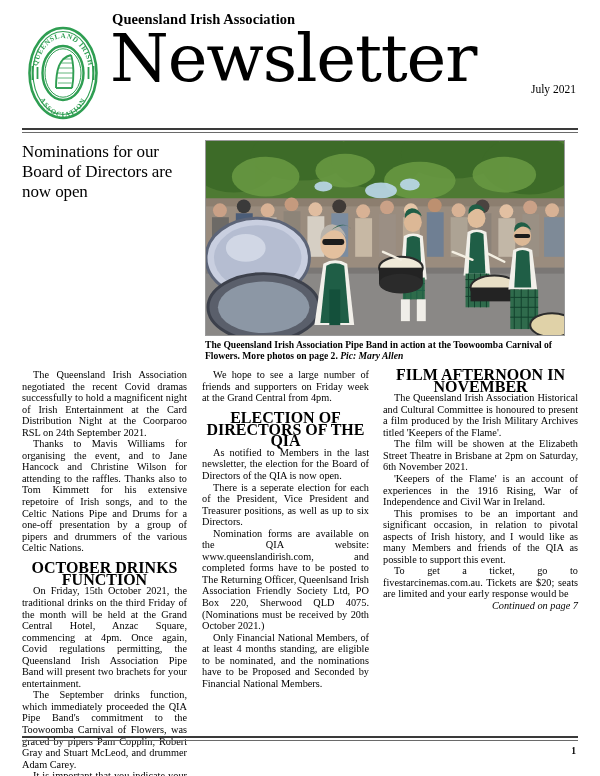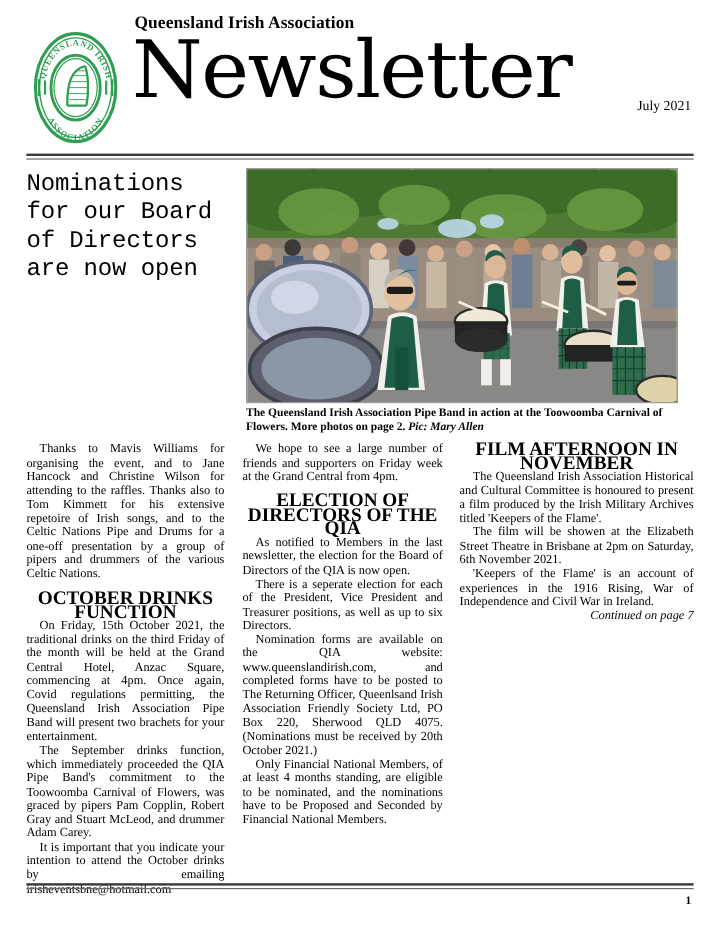--- a/index.html
+++ b/index.html
@@ -91,22 +91,22 @@
 
   
   .content {
     position: relative;
     padding: 7px 22px 0 22px;
     box-sizing: border-box;
   }
 
   
   .headline {
-    font-family: Liberation Mono, monospace;
-    font-size: 20px;
+    font-family: Liberation Serif, serif;
+    font-size: 17px;
     line-height: 1.19;
     font-weight: 400;
     margin: 2px 0 7px 0;
     letter-spacing: -0.1px;
   }
 
   
   p.body {
     font-size: 10.3px;
     line-height: 11.55px;
@@ -426,20 +426,21 @@
             <span class="credit">Pic: Mary Allen</span>
           </div>
         </div>
       </div>
 
     </div>
 
     <div class="lower-region">
 
       <div class="lr-c1">
+        <p class="body">The Queensland Irish Association negotiated the recent Covid dramas successfully to hold a magnificent night of Irish Entertainment at the Card Distribution Night at the Coorparoo RSL on 24th September 2021.</p>
         <p class="body">Thanks to Mavis Williams for organising the event, and to Jane Hancock and Christine Wilson for attending to the raffles. Thanks also to Tom Kimmett for his extensive repetoire of Irish songs, and to the Celtic Nations Pipe and Drums for a one-off presentation by a group of pipers and drummers of the various Celtic Nations.</p>
         <h3 class="subhead">OCTOBER DRINKS FUNCTION</h3>
         <p class="body">On Friday, 15th October 2021, the traditional drinks on the third Friday of the month will be held at the Grand Central Hotel, Anzac Square, commencing at 4pm. Once again, Covid regulations permitting, the Queensland Irish Association Pipe Band will present two brachets for your entertainment.</p>
         <p class="body">The September drinks function, which immediately proceeded the QIA Pipe Band's commitment to the Toowoomba Carnival of Flowers, was graced by pipers Pam Copplin, Robert Gray and Stuart McLeod, and drummer Adam Carey.</p>
         <p class="body">It is important that you indicate your intention to attend the October drinks by emailing irisheventsbne@hotmail.com</p>
       </div>
 
       <div class="lr-c2">
         <p class="body">We hope to see a large number of friends and supporters on Friday week at the Grand Central from 4pm.</p>
         <h3 class="subhead">ELECTION OF DIRECTORS OF THE QIA</h3>
@@ -447,20 +448,22 @@
         <p class="body">There is a seperate election for each of the President, Vice President and Treasurer positions, as well as up to six Directors.</p>
         <p class="body">Nomination forms are available on the QIA website: www.queenslandirish.com, and completed forms have to be posted to The Returning Officer, Queenlsand Irish Association Friendly Society Ltd, PO Box 220, Sherwood QLD 4075. (Nominations must be received by 20th October 2021.)</p>
         <p class="body">Only Financial National Members, of at least 4 months standing, are eligible to be nominated, and the nominations have to be Proposed and Seconded by Financial National Members.</p>
       </div>
 
       <div class="lr-c3">
         <h3 class="subhead" style="margin-top:0">FILM AFTERNOON IN NOVEMBER</h3>
         <p class="body">The Queensland Irish Association Historical and Cultural Committee is honoured to present a film produced by the Irish Military Archives titled 'Keepers of the Flame'.</p>
         <p class="body">The film will be showen at the Elizabeth Street Theatre in Brisbane at 2pm on Saturday, 6th November 2021.</p>
         <p class="body">'Keepers of the Flame' is an account of experiences in the 1916 Rising, War of Independence and Civil War in Ireland.</p>
+        <p class="body">This promises to be an important and significant occasion, in relation to pivotal aspects of Irish history, and I would like as many Members and friends of the QIA as possible to support this event.</p>
+        <p class="body">To get a ticket, go to fivestarcinemas.com.au. Tickets are $20; seats are limited and your early response would be</p>
         <p class="continued">Continued on page 7</p>
       </div>
 
     </div>
   </div>
 
   <div class="footer">
     <div class="rule-double"></div>
     <div class="page-num">1</div>
   </div>

